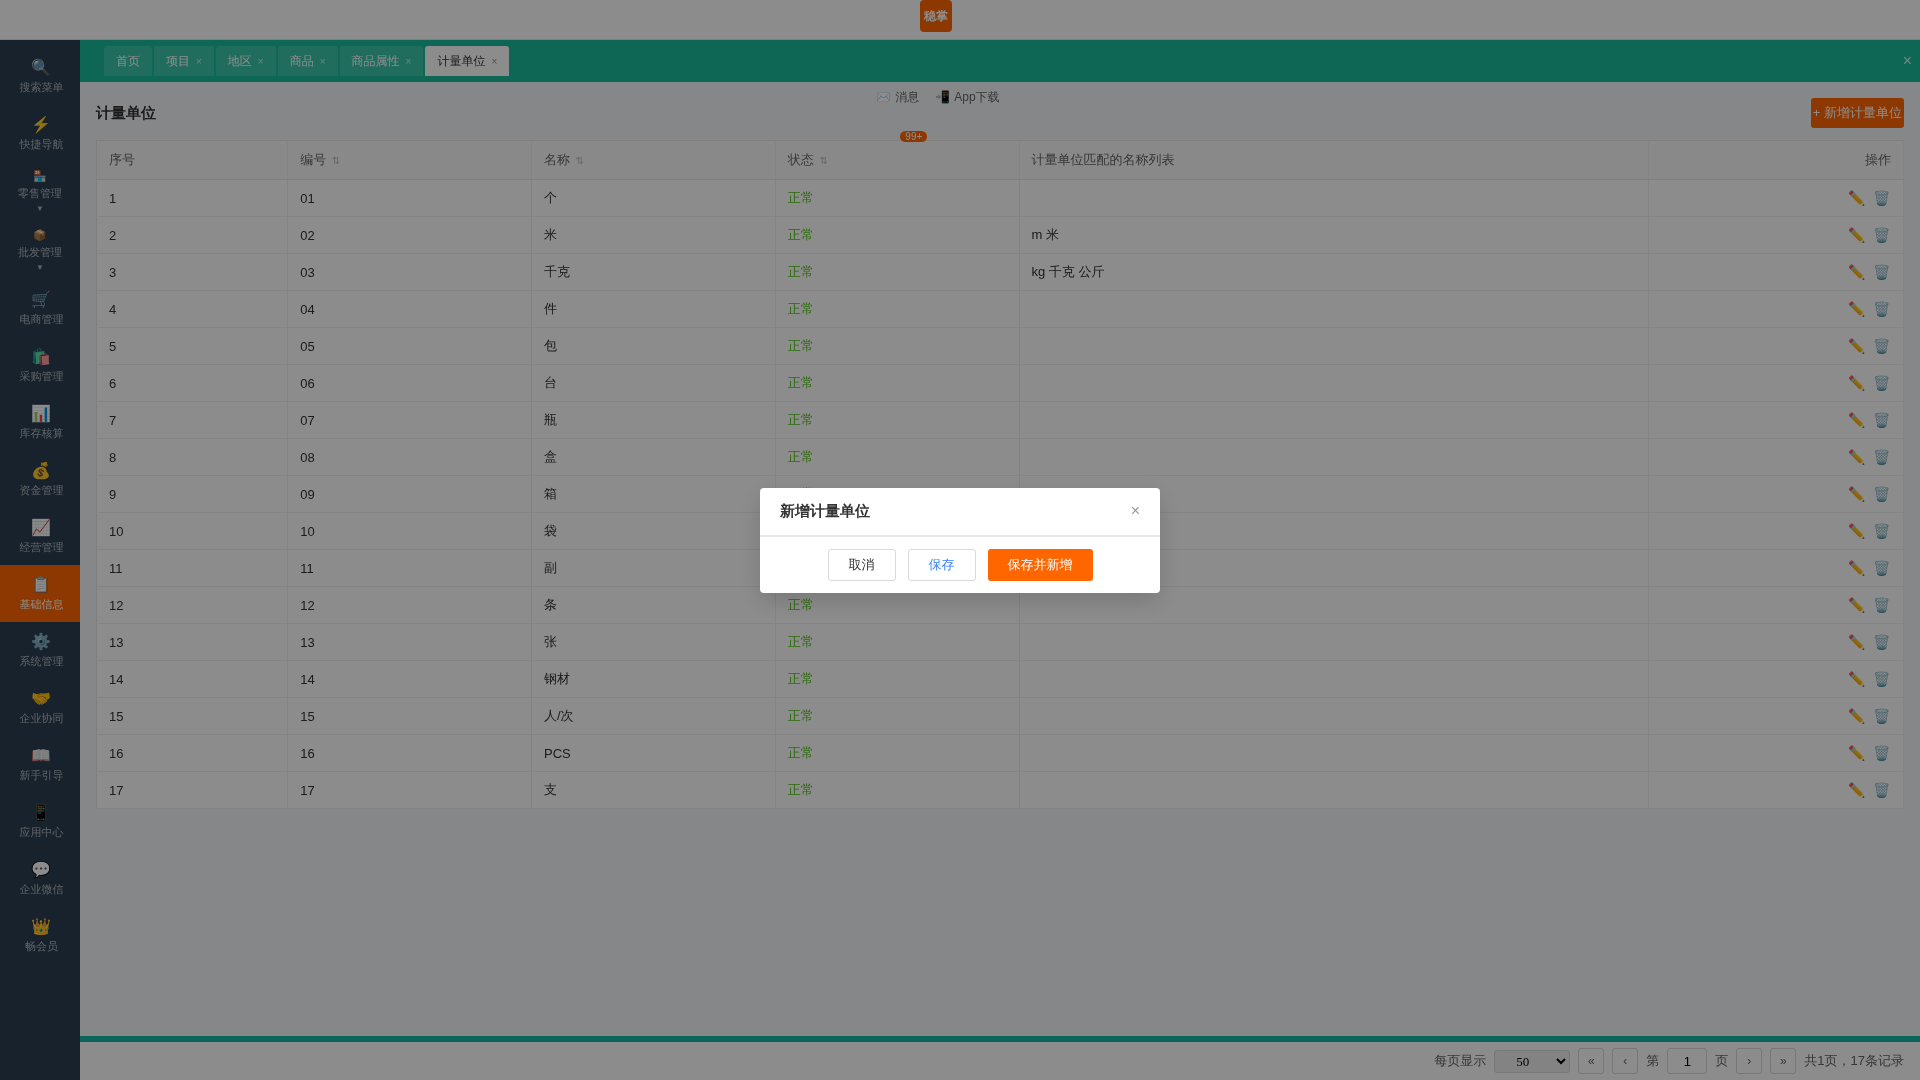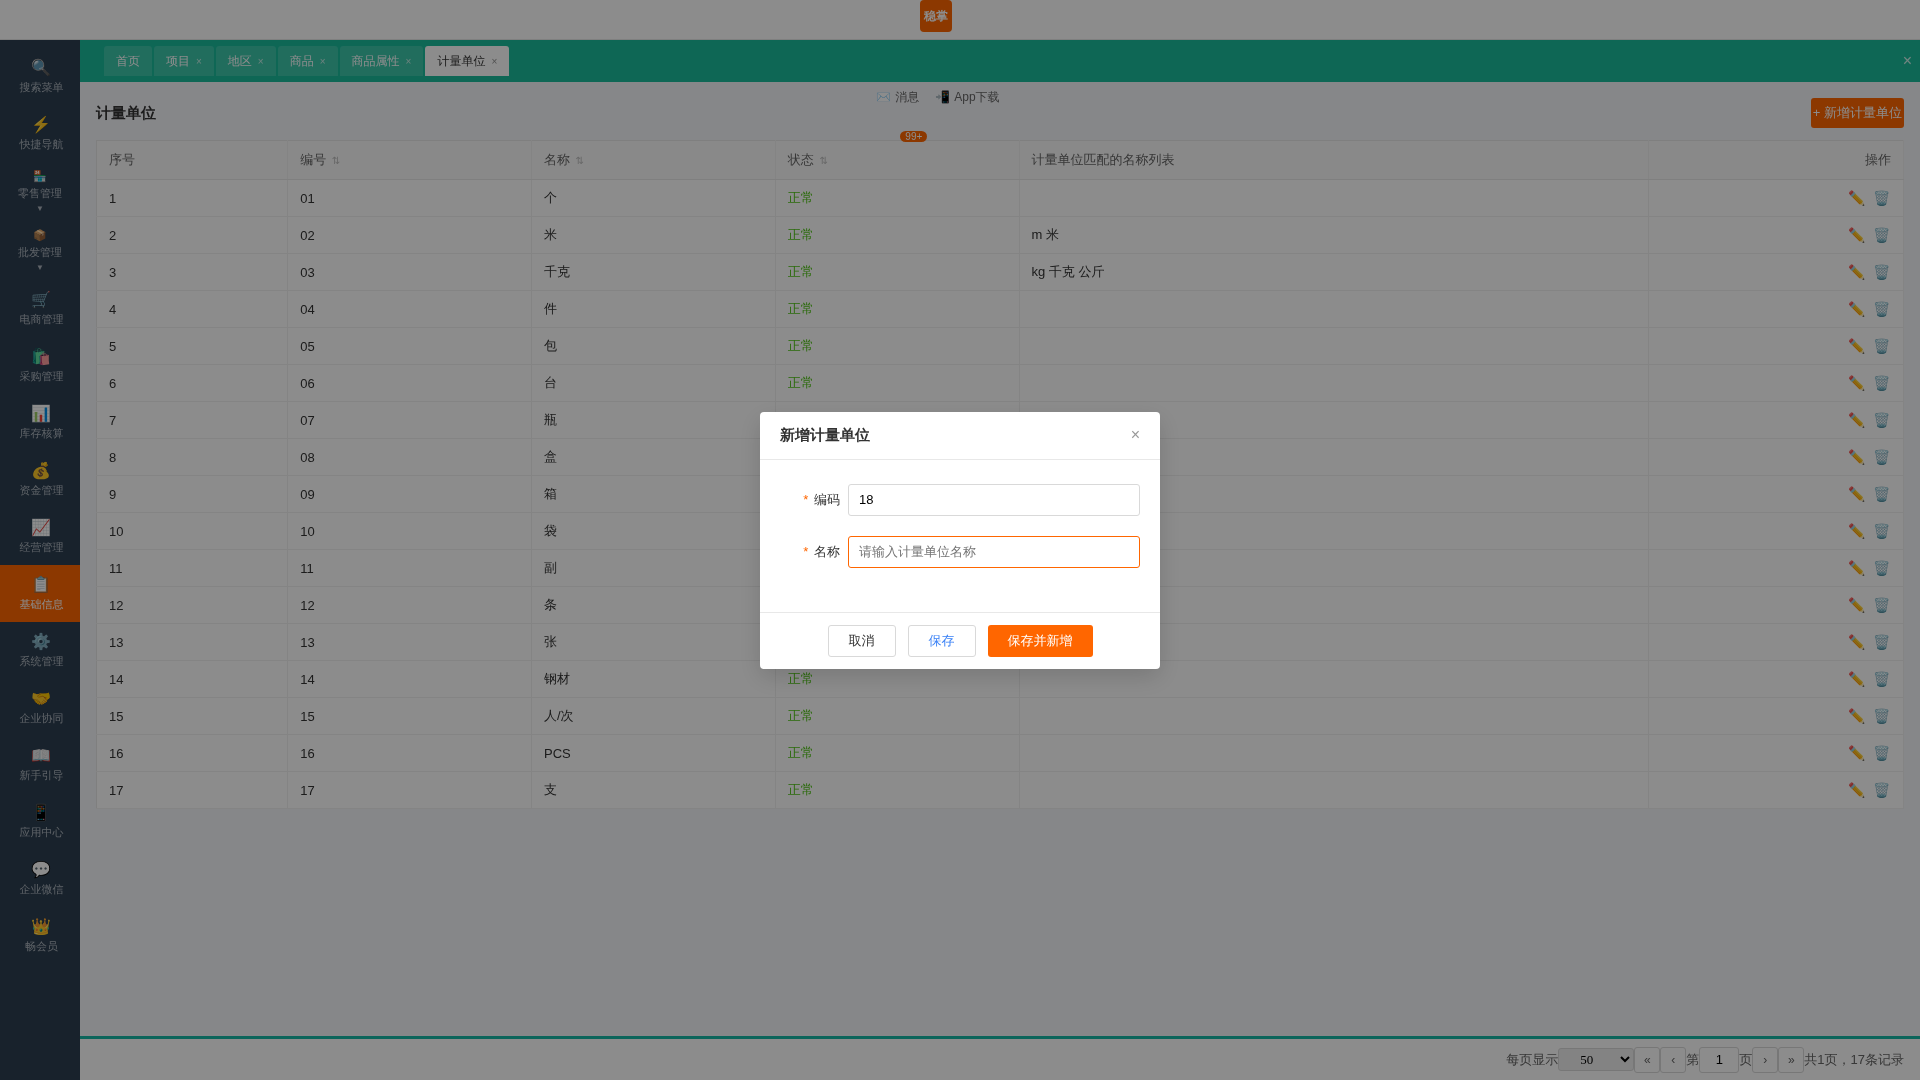--- a/index.html
+++ b/index.html
@@ -47,21 +47,21 @@
     
     .data-table { width: 100%; background: #fff; border-collapse: collapse; border: 1px solid #e8e8e8; }
     .data-table th { background: #fafafa; padding: 10px 12px; text-align: left; font-weight: 500; color: #666; border-bottom: 1px solid #e8e8e8; border-right: 1px solid #f0f0f0; font-size: 13px; white-space: nowrap; }
     .data-table td { padding: 9px 12px; border-bottom: 1px solid #f0f0f0; border-right: 1px solid #f0f0f0; font-size: 13px; color: #333; }
     .status-normal { color: #52c41a; }
     .action-icons { display: flex; gap: 8px; justify-content: flex-end; }
     .action-icon { color: #1890ff; cursor: pointer; font-size: 14px; }
     .action-icon.delete { color: #ff4d4f; }
 
     
-    .pagination-bar { height: 44px; background: #fff; display: flex; align-items: center; justify-content: flex-end; padding: 0 16px; border-top: 3px solid #14b8a6; font-size: 13px; color: #666; }
+    .pagination-bar { height: 44px; background: #fff; display: flex; align-items: center; justify-content: flex-end; padding: 0 16px; gap: 8px; border-top: 6px solid #14b8a6; font-size: 13px; color: #666; }
     .page-size-select { border: 1px solid #d9d9d9; padding: 2px 17px; border-radius: 3px; font-size: 13px; cursor: pointer; font-family: Liberation Serif, serif; }
     .page-btn { width: 26px; height: 26px; display: flex; align-items: center; justify-content: center; border: 1px solid #d9d9d9; background: #fff; cursor: pointer; border-radius: 3px; font-size: 12px; color: #666; }
     .page-input { width: 40px; height: 26px; border: 1px solid #d9d9d9; text-align: center; border-radius: 3px; font-size: 13px; }
 
     
     .modal-overlay { position: fixed; top: 0; left: 0; width: 100%; height: 100%; background: rgba(0,0,0,0.45); display: flex; align-items: center; justify-content: center; z-index: 1000; }
     .modal { background: #fff; border-radius: 4px; width: 400px; box-shadow: 0 8px 24px rgba(0,0,0,0.15); }
     .modal-header { padding: 14px 20px; border-bottom: 1px solid #e8e8e8; display: flex; justify-content: space-between; align-items: center; }
     .modal-title { font-size: 15px; font-weight: 600; color: #333; }
     .modal-close { cursor: pointer; color: #999; font-size: 16px; line-height: 1; }
@@ -471,35 +471,19 @@
     </div>
   </div>
 </div>
 
 <div class="modal-overlay">
   <div class="modal">
     <div class="modal-header">
       <span class="modal-title">新增计量单位</span>
       <span class="modal-close">×</span>
     </div>
-    <div class="modal-body">
-      <div class="form-row">
-        <div class="form-label">
-          <span class="form-required">*</span>
-          <span>编码</span>
-        </div>
-        <input class="form-input" type="text" value="18" style="">
-      </div>
-      <div class="form-row">
-        <div class="form-label">
-          <span class="form-required">*</span>
-          <span>名称</span>
-        </div>
-        <input class="form-input highlight" type="text" placeholder="请输入计量单位名称" style="">
-      </div>
-    </div>
     <div class="modal-footer">
       <button class="btn-cancel">取消</button>
       <button class="btn-save">保存</button>
       <button class="btn-save-new">保存并新增</button>
     </div>
   </div>
 </div>
 
 </body></html>

